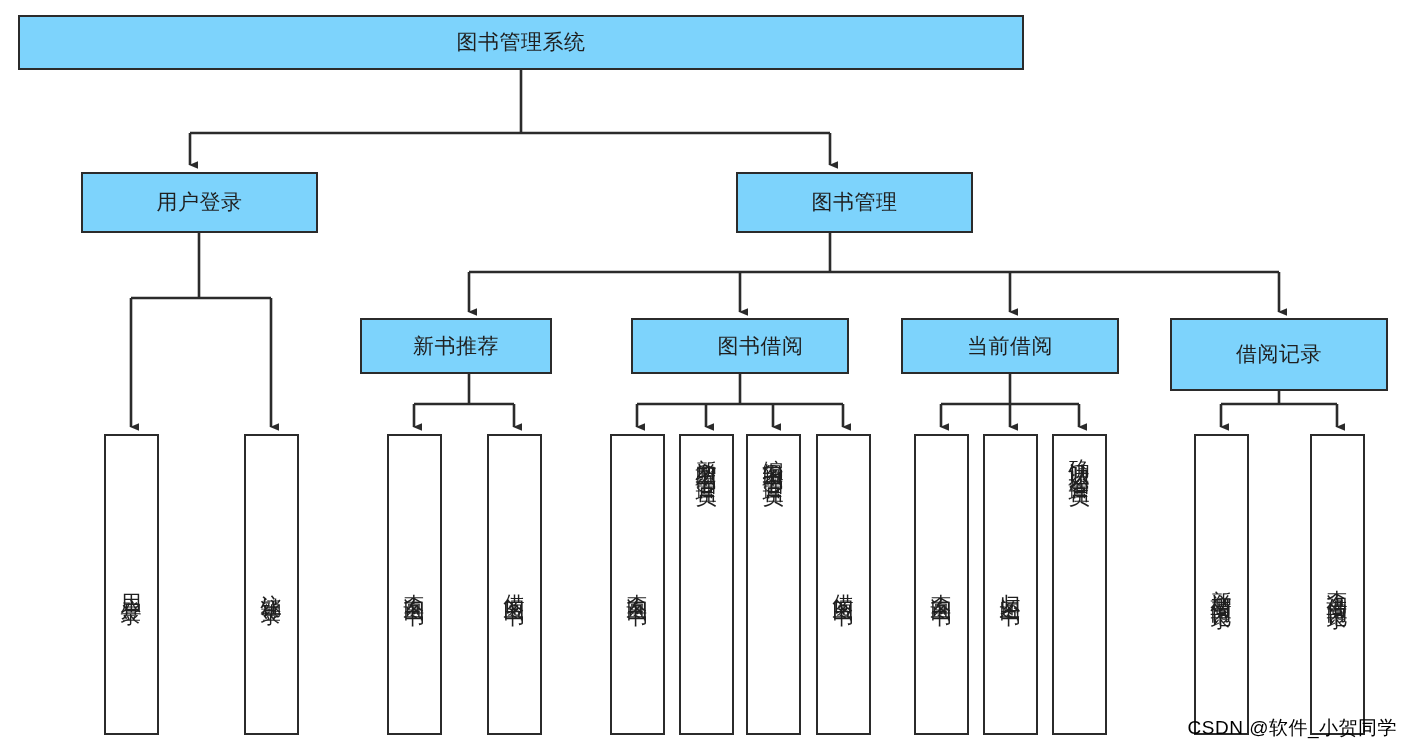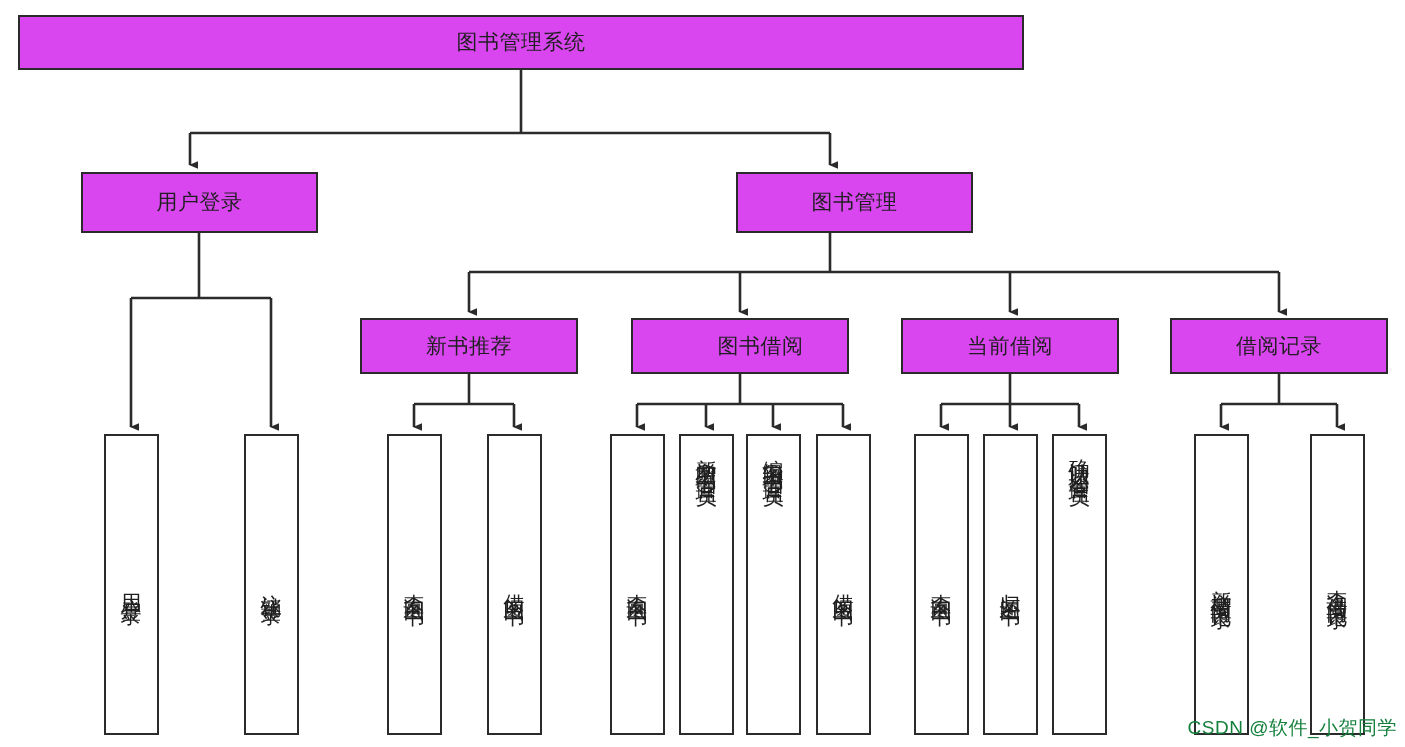--- a/index.html
+++ b/index.html
@@ -21,21 +21,21 @@
     position: absolute;
     left: 0;
     top: 0;
     width: 1405px;
     height: 747px;
     pointer-events: none;
   }
   .node {
     position: absolute;
     box-sizing: border-box;
-    background: #d946ef;
+    background: #7dd3fc;
     border: 2.5px solid #2b2b2b;
     display: flex;
     align-items: center;
     justify-content: center;
     z-index: 2;
   }
   .node-label {
     font-size: 21px;
     color: #1f1f1f;
     line-height: 1.15;
@@ -65,21 +65,21 @@
   }
   .leaf.center-v {
     align-items: center;
     padding-top: 0;
   }
   .watermark {
     position: absolute;
     right: 8px;
     bottom: 6px;
     font-size: 19px;
-    color: #15803d;
+    color: #000000;
     white-space: nowrap;
     z-index: 5;
     letter-spacing: 0.5px;
   }
 </style>
 </head>
 <body>
 
 <div id="canvas">
 
@@ -138,33 +138,33 @@
   </div>
 
   <div class="node" style="left:81px; top:172px; width:237px; height:61px;">
     <span class="node-label">用户登录</span>
   </div>
 
   <div class="node" style="left:712px; top:172px; width:237px; height:61px;margin-left:24px;">
     <span class="node-label">图书管理</span>
   </div>
 
-  <div class="node" style="left:360px; top:318px; width:218px; height:56px;">
+  <div class="node" style="left:360px; top:318px; width:192px; height:56px;">
     <span class="node-label">新书推荐</span>
   </div>
 
   <div class="node" style="left:631px; top:318px; width:218px; height:56px;padding-left:41px;">
     <span class="node-label">图书借阅</span>
   </div>
 
   <div class="node" style="left:901px; top:318px; width:218px; height:56px;text-align:center;">
     <span class="node-label">当前借阅</span>
   </div>
 
-  <div class="node" style="left:1170px; top:318px; width:218px; height:56px;">
+  <div class="node" style="left:1170px; top:318px; width:218px; height:73px;">
     <span class="node-label">借阅记录</span>
   </div>
 
   <div class="leaf center-v" style="left:104px; top:434px; width:55px; height:301px;">
     <span class="leaf-label">用户登录</span>
   </div>
 
   <div class="leaf center-v" style="left:244px; top:434px; width:55px; height:301px;">
     <span class="leaf-label">注销登录</span>
   </div>

